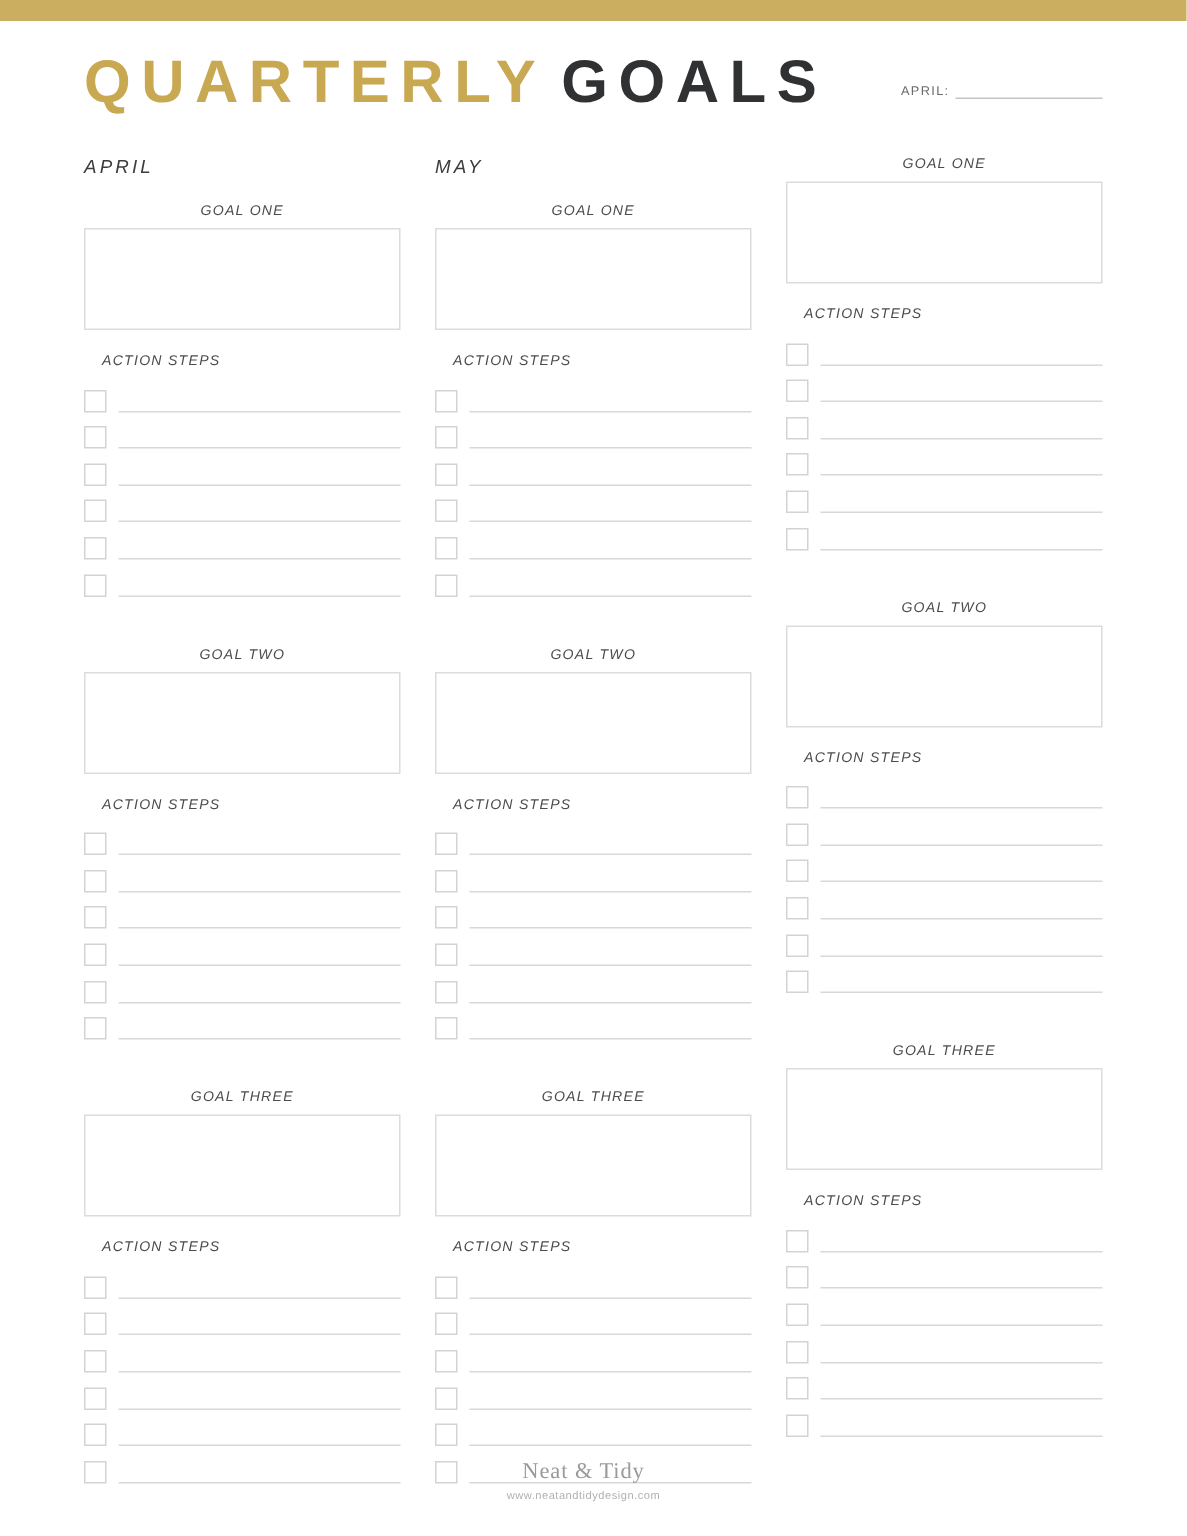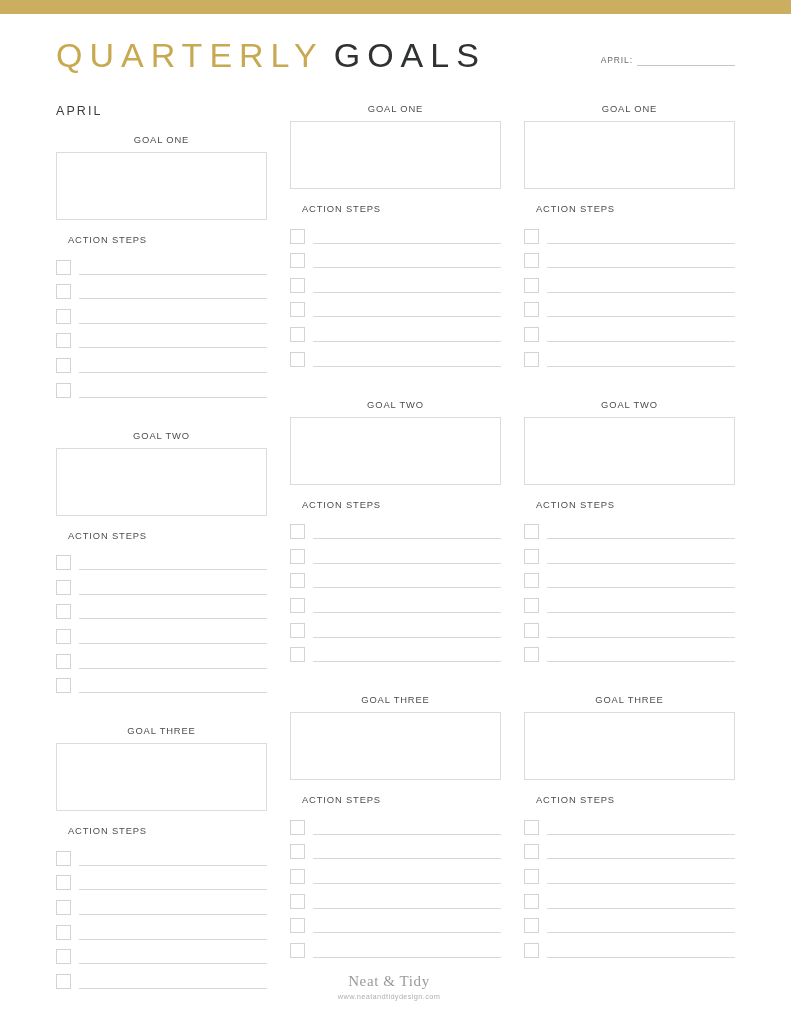--- a/index.html
+++ b/index.html
@@ -39,22 +39,22 @@
     top: 33px;
     left: 56px;
     width: 679px;
     height: 52px;
   }
   .title {
     position: absolute;
     left: 0;
     top: 0;
     white-space: nowrap;
-    font-size: 34px;
-    font-weight: 400;
+    font-size: 40px;
+    font-weight: 700;
     letter-spacing: 7px;
     line-height: 44px;
   }
   .title .t-quarterly {
     color: #c8a952;
   }
   .title .t-goals {
     color: #2f3133;
     margin-left: 10px;
   }
@@ -84,20 +84,21 @@
   .columns {
     position: absolute;
     top: 103px;
     left: 56px;
     width: 679px;
     display: flex;
     justify-content: space-between;
   }
   .column {
     width: 211px;
+    font-style: italic;
   }
 
   .month {
     font-size: 12.5px;
     letter-spacing: 2.1px;
     color: #3a3c3e;
     font-weight: 400;
     line-height: 16px;
     margin: 0 0 15px 0;
   }
@@ -290,20 +291,21 @@
               <span class="step-line"></span>
             </div>
             <div class="step-row">
               <span class="step-box"></span>
               <span class="step-line"></span>
             </div>
           </div>
         </div>
       </div>
       <div class="column">
+        <div class="month">MAY</div>
         <div class="goal-block">
           <div class="sec-label">GOAL ONE</div>
           <div class="goal-box"></div>
           <div class="steps-label">ACTION STEPS</div>
           <div class="steps">
             <div class="step-row">
               <span class="step-box"></span>
               <span class="step-line"></span>
             </div>
             <div class="step-row">

